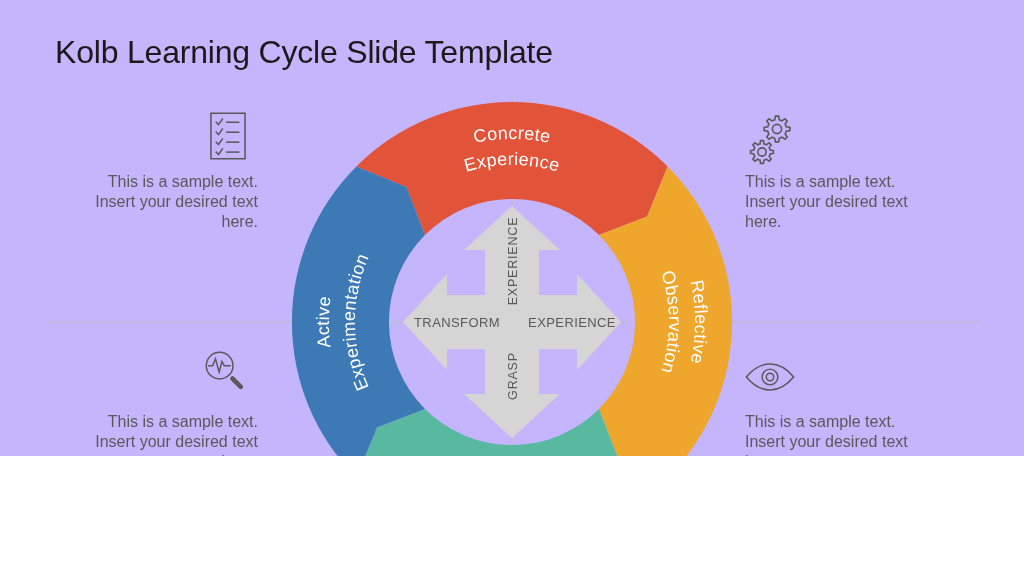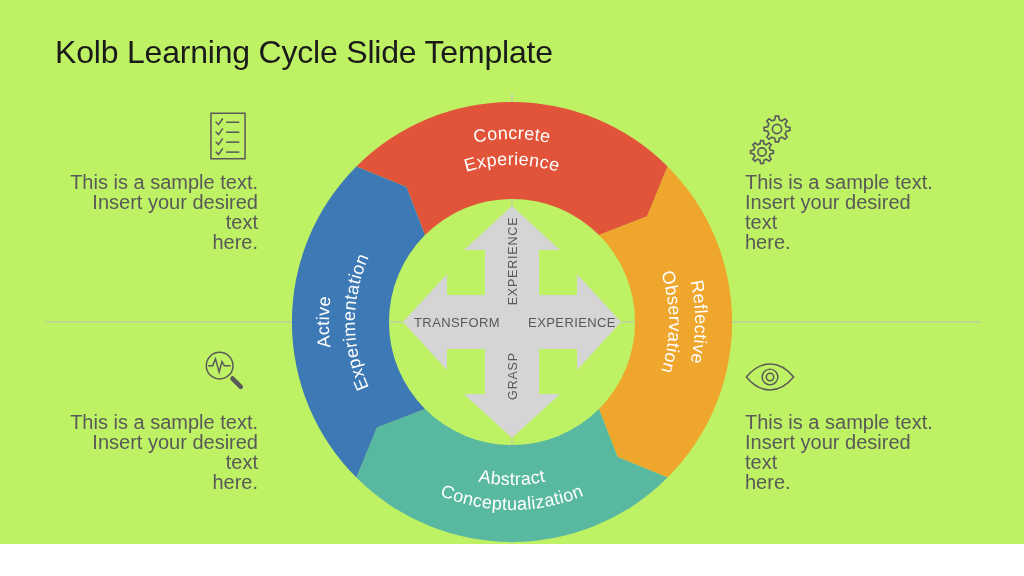--- a/index.html
+++ b/index.html
@@ -1,33 +1,33 @@
 <!DOCTYPE html>
 <html><head>
 <meta charset="utf-8">
 <style>
   html,body{margin:0;padding:0;background:#fff;}
   .slide{
-    position:relative;width:1024px;height:544px;background:#bef264;overflow:hidden;
+    position:relative;width:1024px;height:456px;background:#c4b5fd;overflow:hidden;
     font-family:"Liberation Sans","DejaVu Sans",sans-serif;
   }
   .title{
     position:absolute;left:55px;top:33px;font-size:32px;line-height:1.2;
     color:#1a1a1a;letter-spacing:-0.2px;font-weight:400;
   }
   .diagram-svg{position:absolute;left:0;top:0;width:1024px;height:576px;}
   .seg-label{fill:#ffffff;font-size:18px;letter-spacing:0.3px;}
   .center-label{fill:#595959;font-size:13px;letter-spacing:0.4px;}
   .center-label-v{fill:#595959;font-size:12.5px;letter-spacing:0.8px;}
   .callout{position:absolute;width:200px;}
   .callout.align-right{text-align:right;}
   .callout.align-left{text-align:left;}
   .callout .icon-svg{position:absolute;}
   .callout .icon-svg *{stroke:#595959;stroke-width:1.6;fill:none;}
-  .callout-text{position:absolute;width:100%;font-size:20px;line-height:20px;color:#595959;}
+  .callout-text{position:absolute;width:100%;font-size:16px;line-height:20px;color:#595959;}
   .align-right .callout-text{right:0;}
   .align-left .callout-text{left:0;}
 </style>
 </head>
 <body>
 
 <div class="slide">
 
   <div class="title">Kolb Learning Cycle Slide Template</div>
 

